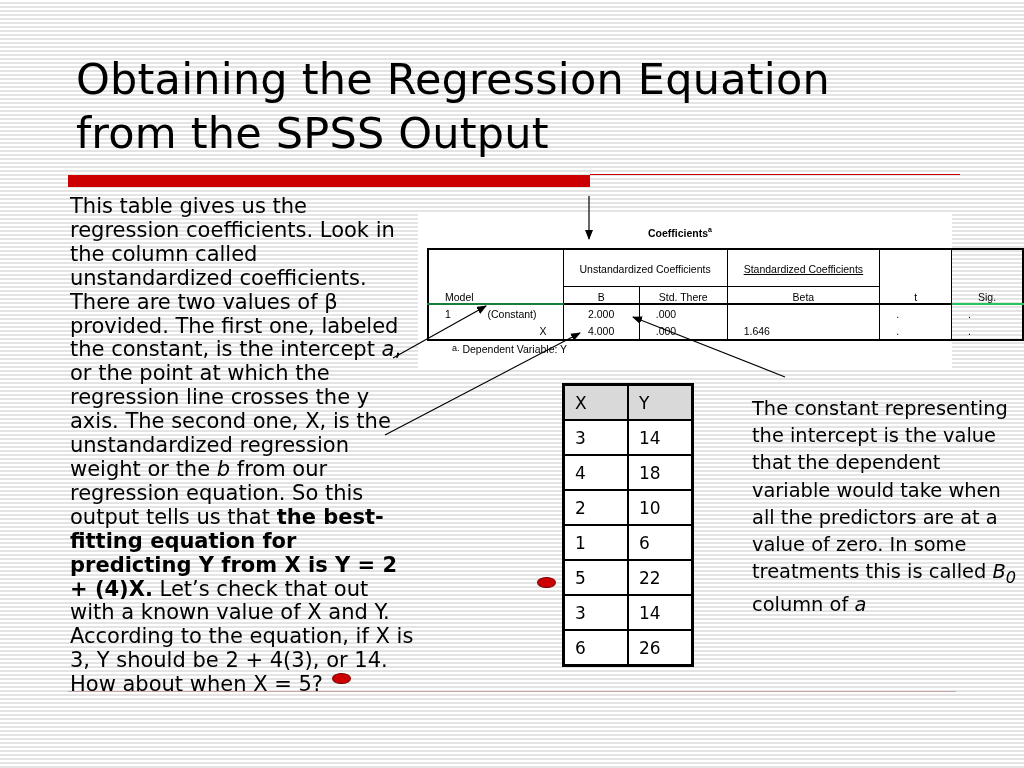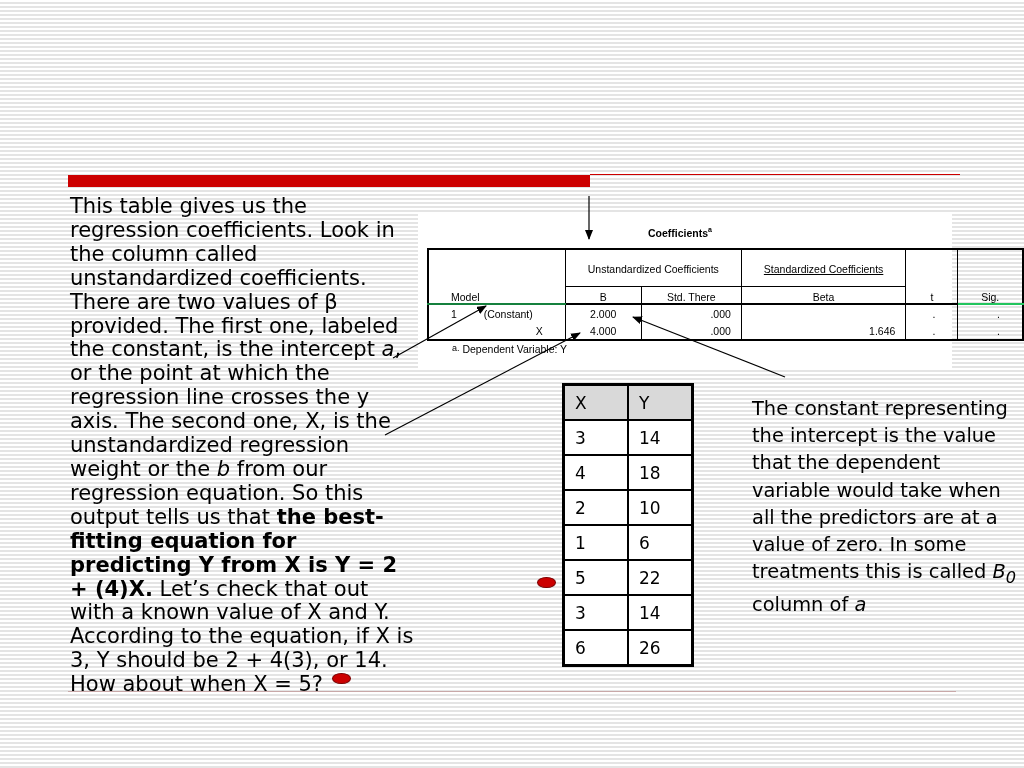--- a/index.html
+++ b/index.html
@@ -39,29 +39,29 @@
       font-family: "Liberation Sans", sans-serif; font-size: 10.5px; font-weight: bold;
     }
     .spss-title sup { font-size: 7px; }
     .spss-table {
       position: absolute; left: 427px; top: 248px;
       border-collapse: collapse;
       font-family: "Liberation Sans", sans-serif; font-size: 10.5px;
       border: 2px solid #000;
     }
     .spss-table td {
-      padding: 0 22px; border-left: 1px solid #000; border-right: 1px solid #000;
+      padding: 0 16px; border-left: 1px solid #000; border-right: 1px solid #000;
       height: 16px; vertical-align: bottom; white-space: nowrap;
     }
     .spss-table .hdr-top td { height: 34px; border-bottom: 0; }
     .spss-table .hdr-sub td { height: 16px; }
     .spss-table .hdr-sub { border-bottom: 2px solid #000; }
     .spss-table .sub-line { border-bottom: 1px solid #000 !important; }
     .spss-table .c { text-align: center; }
-    .spss-table .r { text-align: right; }
+    .spss-table .r { }
     .spss-table .l { text-align: left; }
     .spss-table tbody td { height: 17px; vertical-align: middle; }
     .footnote {
       position: absolute; left: 452px; top: 343px;
       font-family: "Liberation Sans", sans-serif; font-size: 10.5px;
     }
     .footnote .fn-mark { font-size: 9px; vertical-align: 2px; }
 
     .xy-table {
       position: absolute; left: 562px; top: 383px;
@@ -79,21 +79,22 @@
     .oval {
       position: absolute; width: 17px; height: 9px; border-radius: 50%;
       background: #cc0000; border: 1px solid #7a0000;
     }
     svg.arrows { position: absolute; left: 0; top: 0; width: 1024px; height: 768px; pointer-events: none; }
   </style>
 </head>
 <body>
 
 <h1 class="title">
-  <br>
+  <span>Obtaining the Regression Equation</span><br>
+  <span>from the SPSS Output</span>
 </h1>
 <div class="red-bar"></div>
 <div class="red-line"></div>
 <div class="bottom-line"></div>
 
 <div class="left-text">
   <p><span>This table gives us the regression coefficients.  Look in the column called unstandardized coefficients.  There are two values of β provided.  The first one, labeled the constant, is the intercept </span><i>a</i><span>, or the point at which the regression line crosses the y axis.  The second one, X, is the unstandardized regression weight or the </span><i>b</i><span> from our regression equation.  So this output tells us that </span><b>the best-fitting equation for predicting Y from X is Y = 2 + (4)X.</b><span>  Let’s check that out with a known value of X and Y.  According to the equation, if X is 3, Y should be 2 + 4(3), or 14.  How about when X = 5?</span></p>
 </div>
 
 <div class="spss-box"></div>

